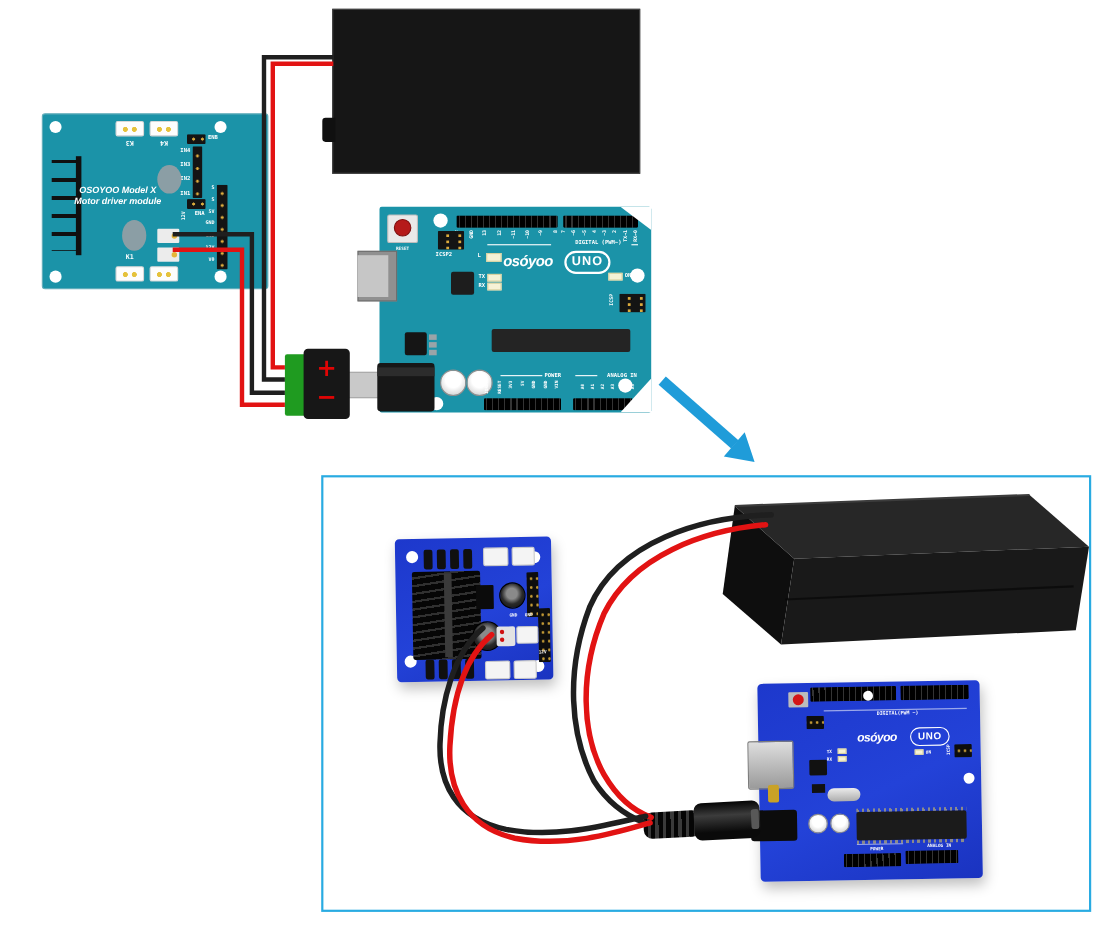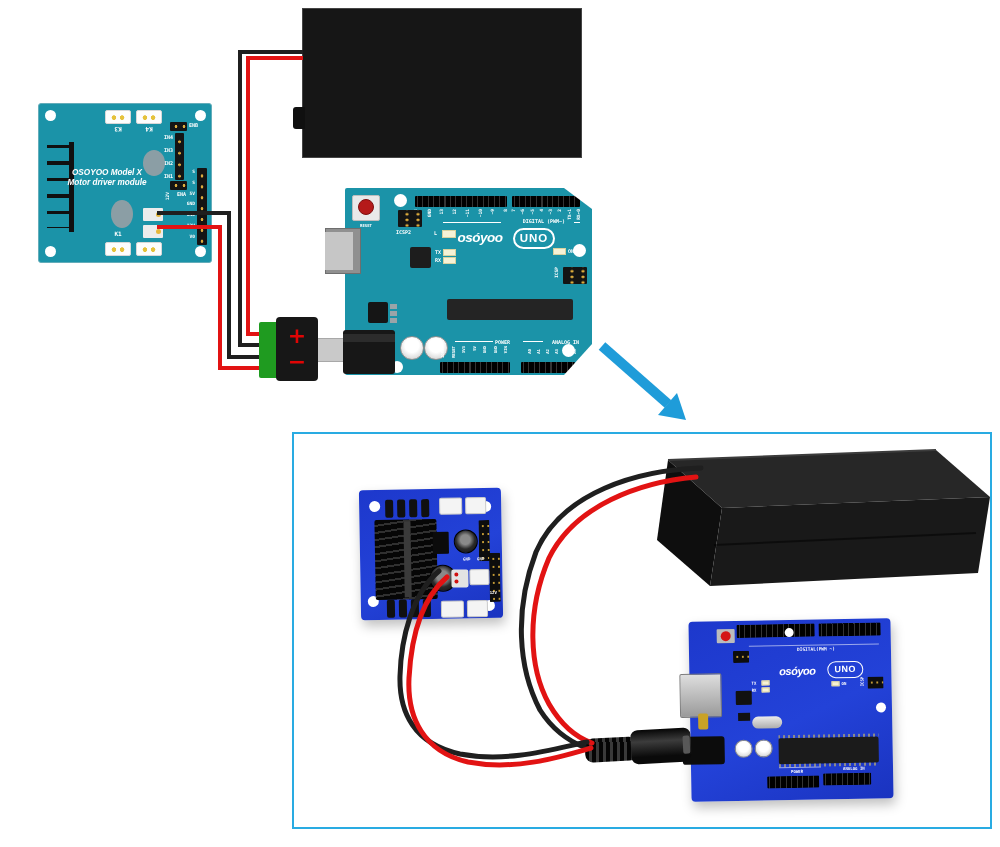--- a/index.html
+++ b/index.html
@@ -42,21 +42,21 @@
   .capr{position:absolute;border-radius:50%;border:1px solid #8f8f8f;
        background:radial-gradient(circle at 50% 38%,#ffffff 40%,#d2d2d2 85%,#9f9f9f);}
   .capb{position:absolute;border-radius:50%;border:1px solid #000;
        background:radial-gradient(circle at 48% 42%,#8a8a8a 0 28%,#2a2a2a 55%,#0a0a0a);}
   .pinrow{position:absolute;display:flex;gap:4px;}
   .pinrow div{width:8px;height:18px;background:#101010;border-radius:2px;}
   .cut{position:absolute;background:#fff;}
 
   
   .teal-board{position:absolute;background:var(--board-teal);border-radius:3px;}
-  #driver-board{left:38px;top:103px;width:174px;height:160px;border:1px solid #63adba;z-index:10;}
+  #driver-board{left:38px;top:103px;width:206px;height:160px;border:1px solid #63adba;z-index:10;}
   #uno-board{left:345px;top:188px;width:247px;height:187px;z-index:10;border-radius:2px;}
   #battery-top{left:302px;top:8px;width:280px;height:150px;background:var(--battery-black);
        border:1px solid #454545;z-index:10;position:absolute;}
   #battery-tab{left:293px;top:107px;width:12px;height:22px;background:#101010;border-radius:3px 0 0 3px;z-index:10;position:absolute;}
 
   
   #photo-box{left:292px;top:432px;width:700px;height:397px;border:2px solid var(--box-border);
        background:#fff;z-index:1;position:absolute;}
   .pcb{position:absolute;background:linear-gradient(155deg,#1d38cc,var(--pcb-blue) 55%,#1a33c0);
        border-radius:4px;box-shadow:2px 6px 12px rgba(0,0,0,0.25);}

